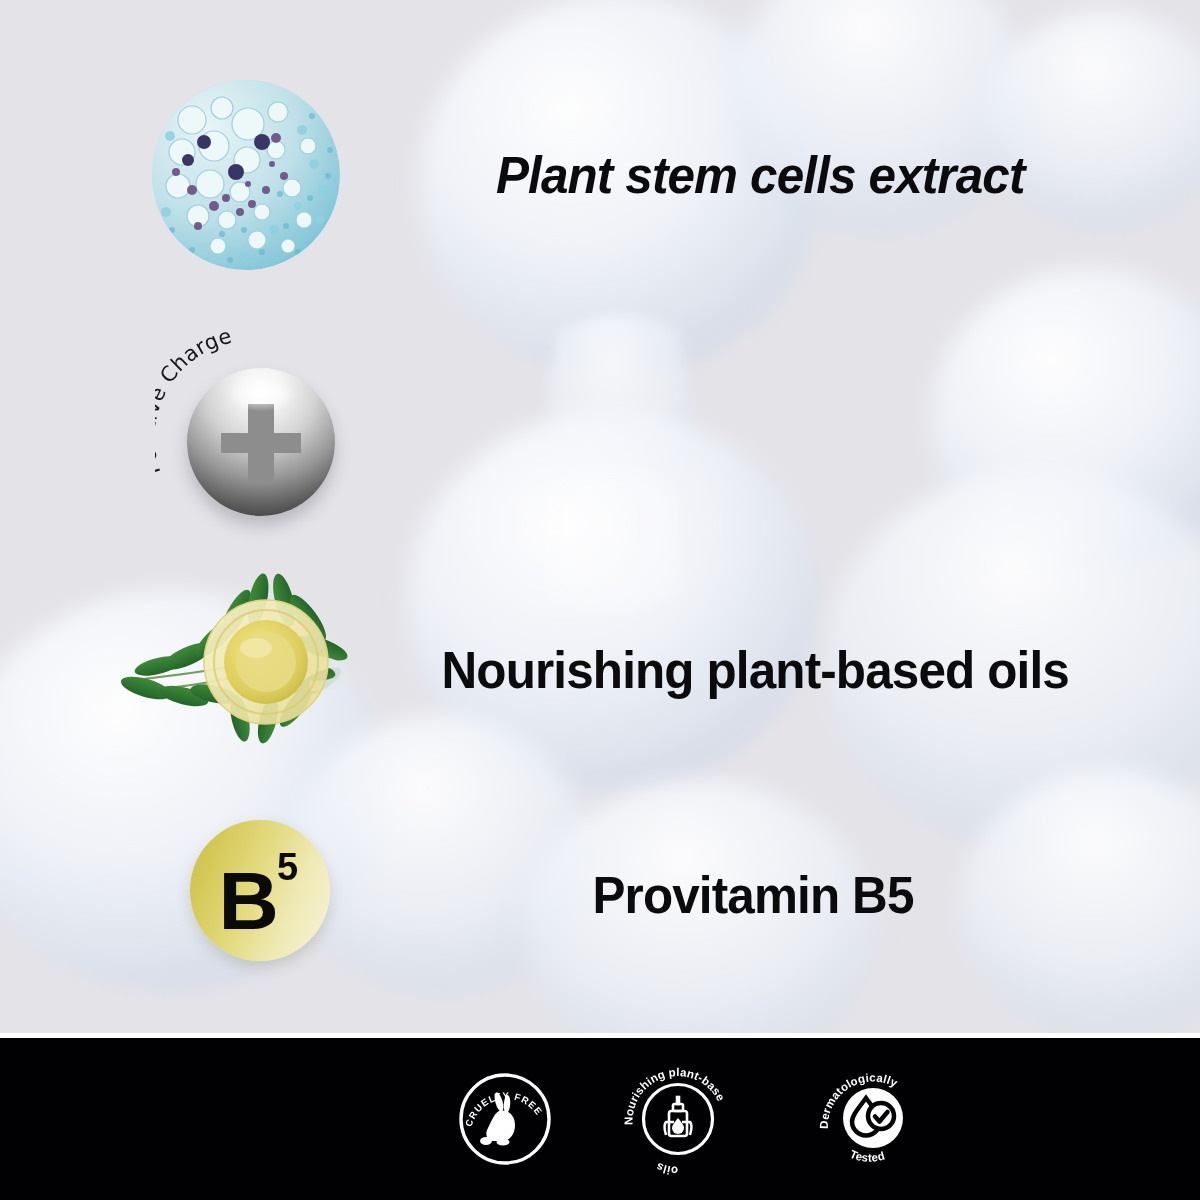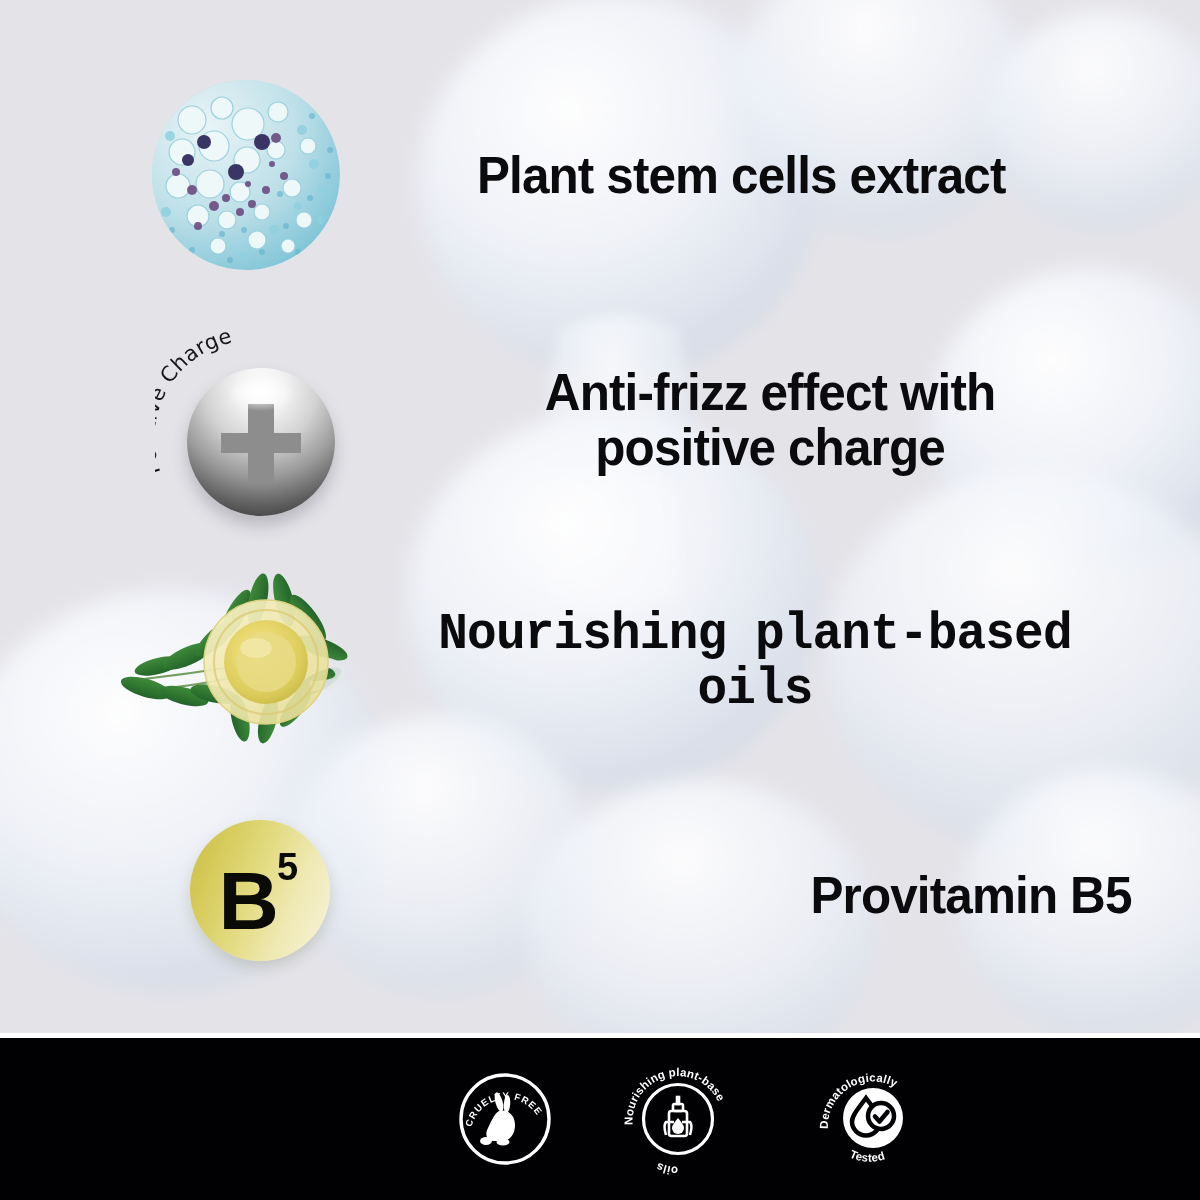--- a/index.html
+++ b/index.html
@@ -230,45 +230,41 @@
             <circle cx="114" cy="110" r="4"></circle>
               <circle cx="132" cy="96" r="4"></circle>
             <circle cx="120" cy="84" r="3"></circle>
               <circle cx="96" cy="104" r="3"></circle>
             <circle cx="24" cy="92" r="4"></circle>
               <circle cx="46" cy="146" r="4"></circle>
           </g>
         </g>
       </svg>
     </div>
-    <div class="text-slot" style="left:361px;top:0;width:760px;height:190px;">
+    <div class="text-slot" style="left:380px;top:0;width:760px;height:190px;font-style:italic;">
       <div class="feature-text">Plant stem cells extract</div>
     </div>
   </div>
 
   <div class="feature-row" id="row-2">
     <div class="charge-wrap" style="left:155px;top:6px;">
       <svg class="arc-text" viewBox="0 0 200 215" aria-hidden="true">
         <defs>
           <path id="arcpath" d="M 8 160 A 98 98 0 0 1 186 78" fill="none"></path>
         </defs>
         <text>
           <textPath href="#arcpath" startOffset="2%">Positive Charge</textPath>
         </text>
       </svg>
       <div class="charge-sphere">
         <div class="plus-mark">
           <span class="plus-h"></span>
             <span class="plus-v"></span>
         </div>
       </div>
-    </div>
-    <div class="text-slot" style="left:400px;top:0;width:740px;height:215px;">
-      <div class="feature-text">Anti-frizz effect with
-positive charge</div>
     </div>
   </div>
 
   <div class="feature-row" id="row-3">
     <div class="oil-wrap" style="left:118px;top:0;">
       <svg width="250" height="195" viewBox="0 0 250 195" aria-hidden="true">
         <defs>
           <radialGradient id="oilg" cx="42%" cy="38%" r="62%">
             <stop offset="0%" stop-color="#f2e59a"></stop>
             <stop offset="45%" stop-color="#e8d86e"></stop>
@@ -310,31 +306,31 @@
 
         <path d="M188 92 q30 -3 34 10 q4 14 -30 14" fill="none" stroke="#e3e8ec" stroke-width="10" opacity="0.9"></path>
 
         <circle cx="148" cy="92" r="62" fill="url(#glassg)" stroke="#ded17f" stroke-width="1.5"></circle>
         <circle cx="148" cy="92" r="52" fill="none" stroke="#d9c96e" stroke-width="2" opacity="0.75"></circle>
         <circle cx="148" cy="92" r="42" fill="url(#oilg)"></circle>
         <circle cx="148" cy="92" r="30" fill="#e7da85" opacity="0.85"></circle>
         <ellipse cx="138" cy="78" rx="16" ry="10" fill="#f6efb8" opacity="0.6"></ellipse>
       </svg>
     </div>
-    <div class="text-slot" style="left:370px;top:0;width:770px;height:185px;font-family:Liberation Mono, monospace;">
+    <div class="text-slot" style="left:370px;top:8px;width:770px;height:185px;">
       <div class="feature-text">Nourishing plant-based oils</div>
     </div>
   </div>
 
   <div class="feature-row" id="row-4">
     <div class="b5-coin" style="left:190px;top:15px;">
       <span class="b5-b">B</span>
       <span class="b5-sup">5</span>
     </div>
-    <div class="text-slot" style="left:400px;top:0;width:740px;height:180px;justify-content:flex-end;">
+    <div class="text-slot" style="left:383px;top:0;width:740px;height:180px;">
       <div class="feature-text">Provitamin B5</div>
     </div>
   </div>
 
   <div class="divider"></div>
   <div class="badge-bar">
     <div class="badges">
 
 
       <div class="badge" id="badge-2">

